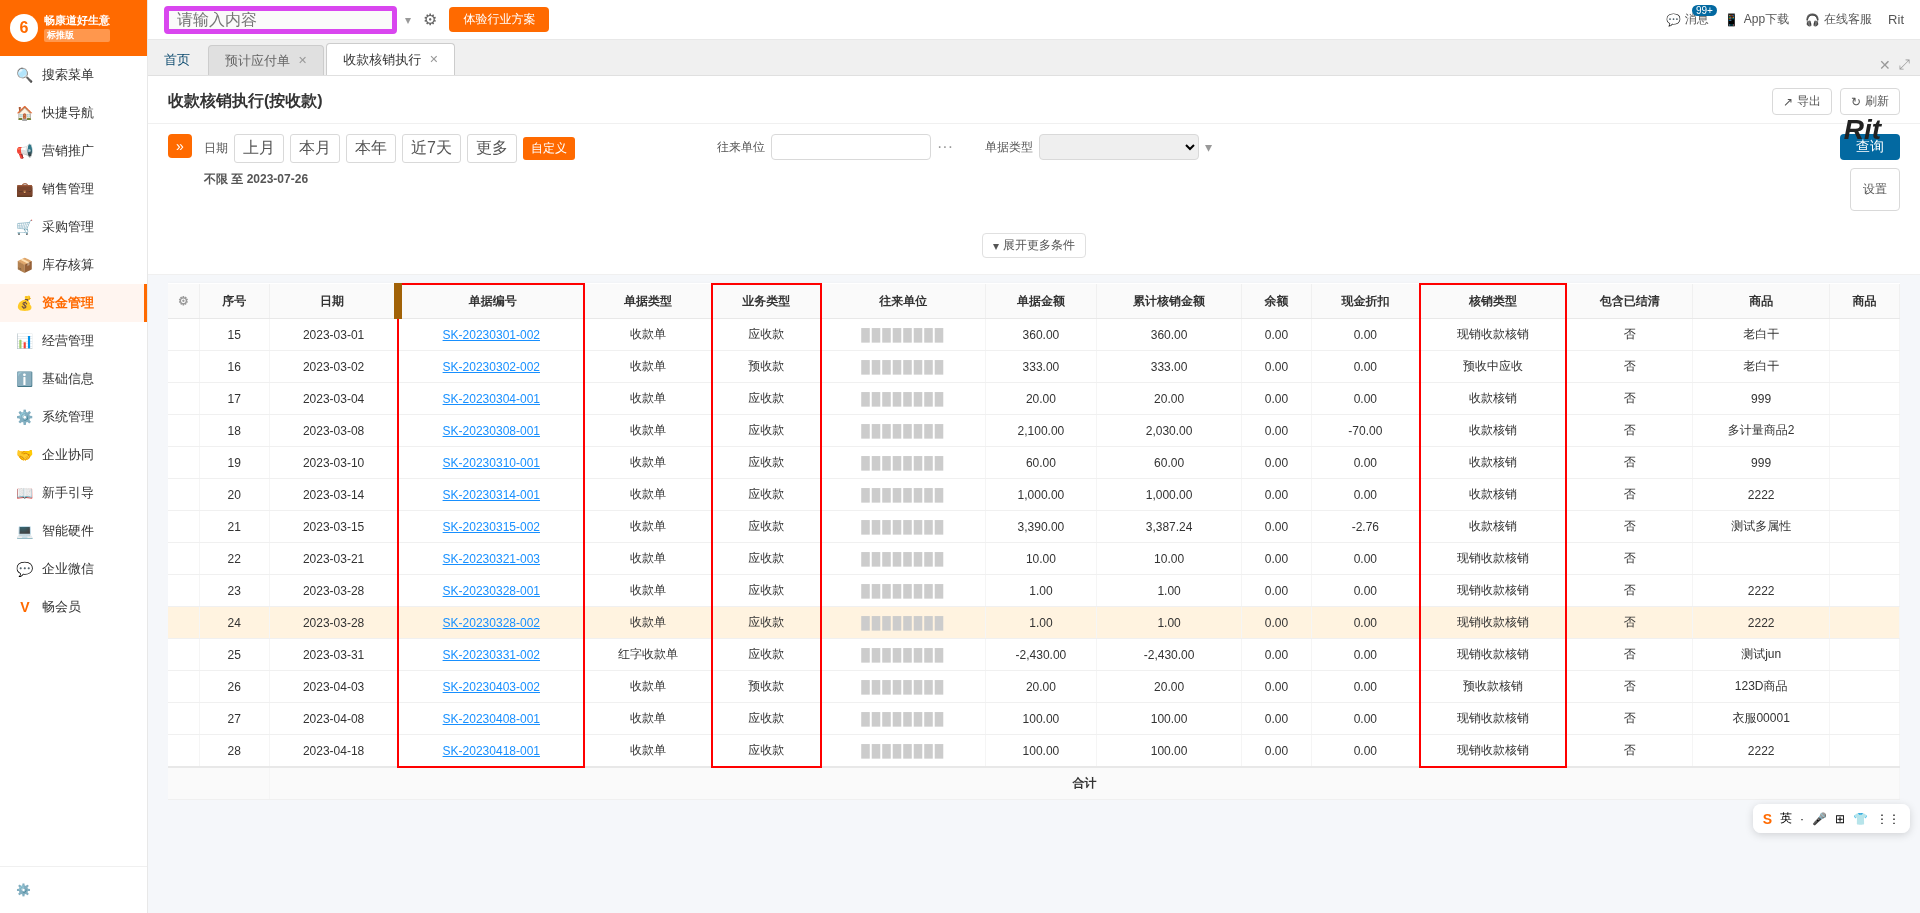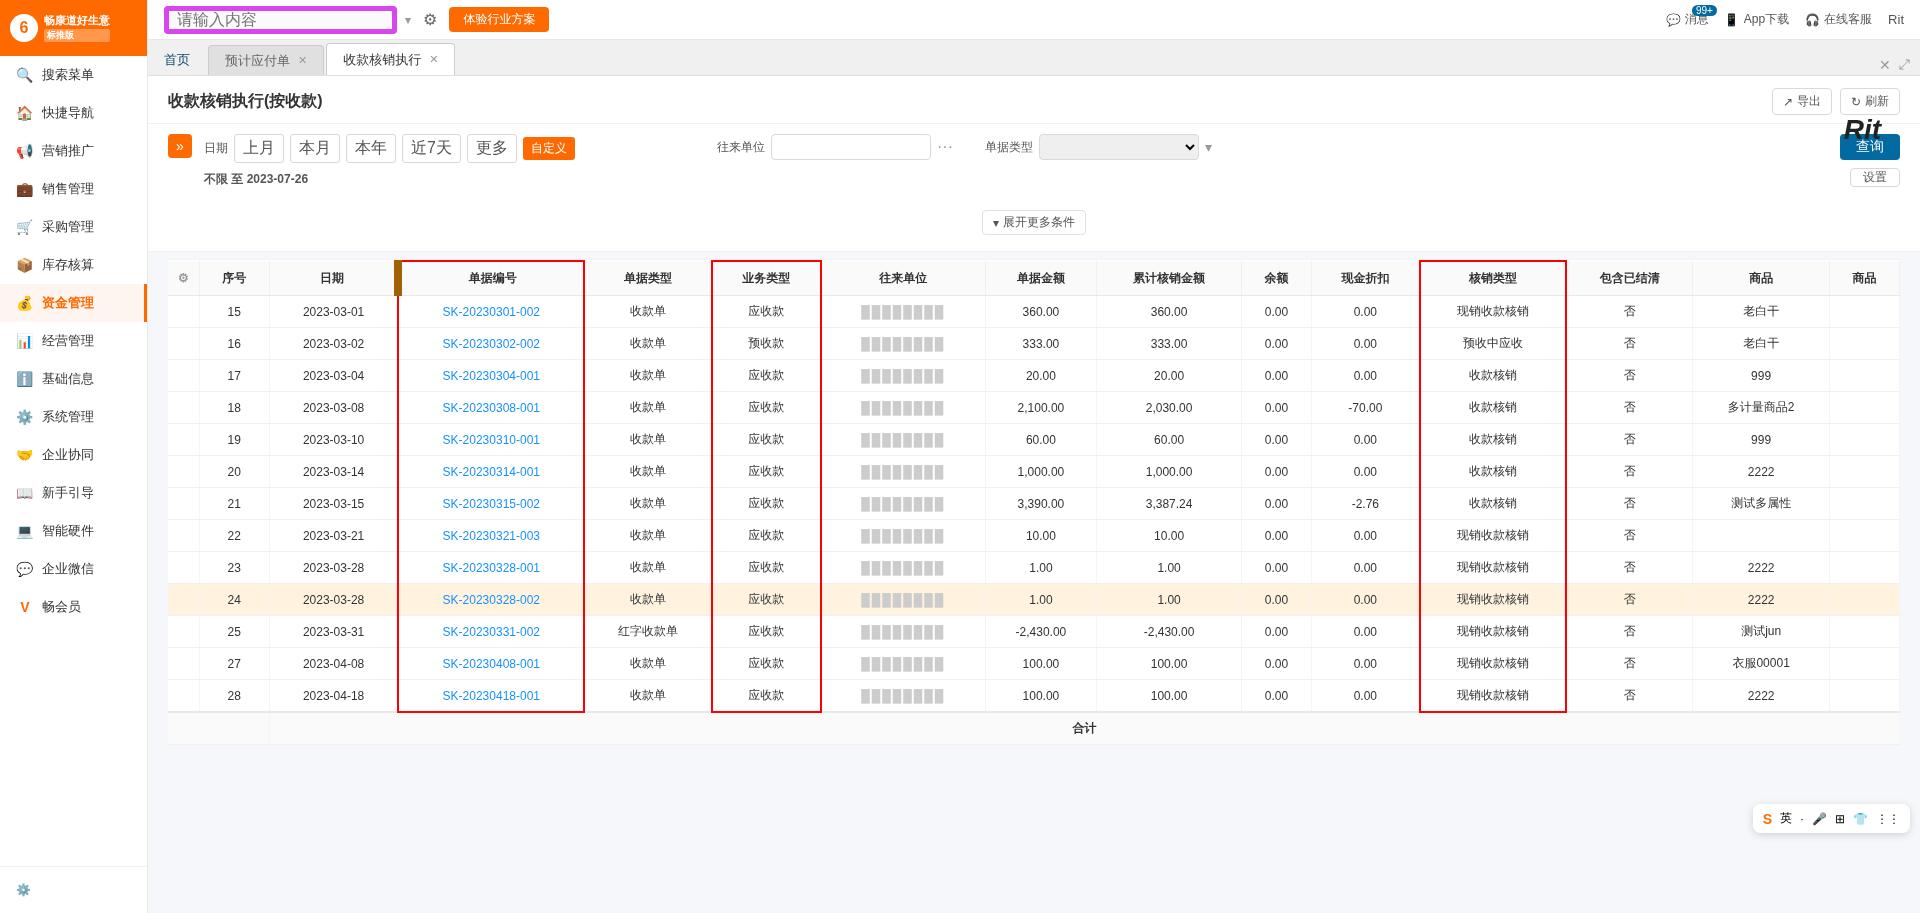--- a/index.html
+++ b/index.html
@@ -50,32 +50,32 @@
     .filter-bar { background: #fff; padding: 10px 20px; border-bottom: 1px solid #f0f0f0; display: flex; align-items: flex-start; gap: 12px; flex-wrap: wrap; }
     .filter-toggle { width: 24px; height: 24px; background: #ff6a00; color: #fff; border: none; border-radius: 4px; cursor: pointer; display: flex; align-items: center; justify-content: center; font-size: 14px; }
     .filter-section { display: flex; align-items: center; gap: 6px; flex-wrap: wrap; }
     .filter-label { color: #555; white-space: nowrap; }
     .filter-date-btn { padding: 3px 8px; border: 1px solid #d9d9d9; background: #fff; border-radius: 3px; cursor: pointer; font-size: 16px; color: #555; }
     .filter-custom { background: #ff6a00; color: #fff; border: none; border-radius: 3px; padding: 3px 8px; cursor: pointer; font-size: 12px; }
     .filter-date-range { color: #555; font-size: 12px; margin-top: 2px; }
     .filter-input { height: 26px; border: 1px solid #d9d9d9; border-radius: 4px; padding: 0 8px; font-size: 12px; width: 160px; }
     .filter-select { height: 26px; border: 1px solid #d9d9d9; border-radius: 4px; padding: 0 8px; font-size: 12px; width: 160px; }
     .query-btn { background: #0369a1; color: #fff; border: none; border-radius: 4px; padding: 4px 16px; cursor: pointer; font-size: 14px; }
-    .setting-btn { background: #fff; color: #555; border: 1px solid #d9d9d9; border-radius: 4px; padding: 0 12px; cursor: pointer; font-size: 12px; display: block; margin-top: 4px; }
+    .setting-btn { background: #fff; color: #555; border: 1px solid #d9d9d9; border-radius: 4px; padding: 12px 12px; cursor: pointer; font-size: 12px; display: block; margin-top: 4px; }
     .expand-btn { display: flex; align-items: center; gap: 4px; color: #555; cursor: pointer; font-size: 12px; border: 1px solid #e0e0e0; background: #fff; border-radius: 4px; padding: 3px 10px; margin: 6px auto; }
     .filter-right-actions { margin-left: auto; display: flex; flex-direction: column; align-items: flex-end; gap: 4px; }
 
     
     .table-container { padding: 0 20px 20px; overflow-x: auto; }
     .data-table { width: 100%; border-collapse: collapse; background: #fff; margin-top: 8px; box-shadow: 0 1px 4px rgba(0,0,0,0.06); }
     .data-table th { background: #fafafa; padding: 8px 10px; font-weight: 600; color: #333; border-bottom: 1px solid #e8e8e8; border-right: 1px solid #f0f0f0; white-space: nowrap; text-align: center; font-size: 12px; }
     .data-table td { padding: 7px 10px; border-bottom: 1px solid #f0f0f0; border-right: 1px solid #f5f5f5; color: #333; text-align: center; font-size: 12px; white-space: nowrap; }
     .data-table tr.highlighted td { background: #fff3e0; }
     .data-table tr.footer-row td { background: #fafafa; font-weight: bold; border-top: 2px solid #e8e8e8; }
-    .link-cell { color: #1890ff; cursor: pointer; }
+    .link-cell { color: #1890ff; cursor: pointer; text-decoration: underline; }
     .negative { color: #ff4d4f; }
     .col-header-settings { width: 30px; }
     .settings-icon { color: #999; cursor: pointer; }
 
     
     .table-scroll-container { overflow-x: auto; }
     .table-scroll-container::-webkit-scrollbar { height: 6px; }
     .table-scroll-container::-webkit-scrollbar-track { background: #f1f1f1; }
     .table-scroll-container::-webkit-scrollbar-thumb { background: #ccc; border-radius: 3px; }
 
@@ -490,20 +490,37 @@
     <td class="negative">-2,430.00</td>
     <td>0.00</td>
     <td class="">0.00</td>
     <td class="col-hexiao">现销收款核销</td>
     <td>否</td>
     <td>测试jun</td>
     <td></td>
   </tr>
               <tr>
     <td></td>
+    <td>26</td>
+    <td>2023-04-03</td>
+    <td class="col-bianhao"><a class="link-cell">SK-20230403-002</a></td>
+    <td>收款单</td>
+    <td class="col-yewu">预收款</td>
+    <td style="color:#ccc; letter-spacing:2px;">████████</td>
+    <td class="">20.00</td>
+    <td class="">20.00</td>
+    <td>0.00</td>
+    <td class="">0.00</td>
+    <td class="col-hexiao">预收款核销</td>
+    <td>否</td>
+    <td>123D商品</td>
+    <td></td>
+  </tr>
+              <tr>
+    <td></td>
     <td>27</td>
     <td>2023-04-08</td>
     <td class="col-bianhao"><a class="link-cell">SK-20230408-001</a></td>
     <td>收款单</td>
     <td class="col-yewu">应收款</td>
     <td style="color:#ccc; letter-spacing:2px;">████████</td>
     <td class="">100.00</td>
     <td class="">100.00</td>
     <td>0.00</td>
     <td class="">0.00</td>

